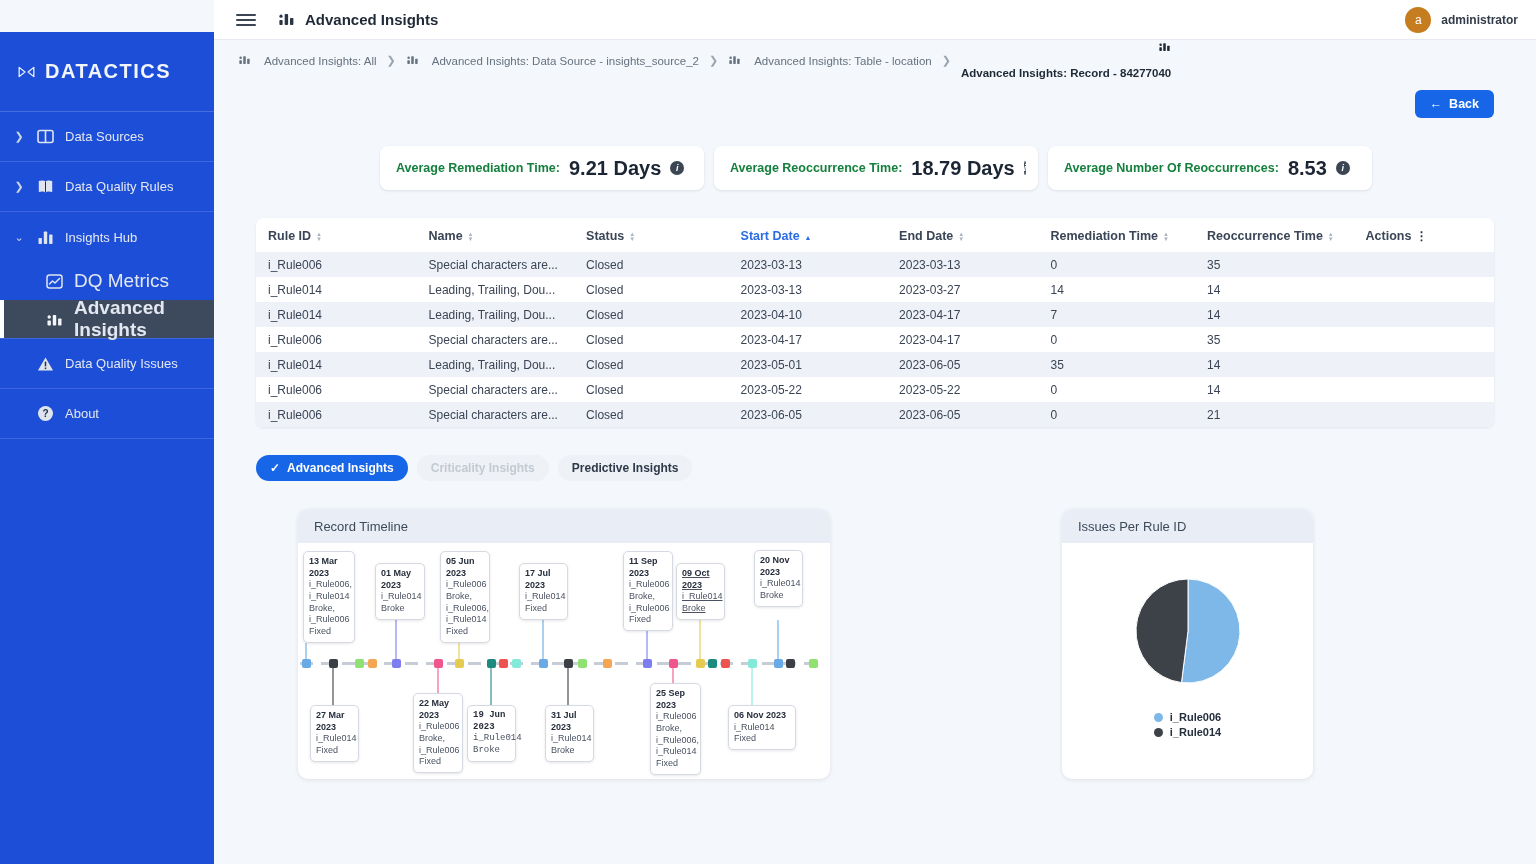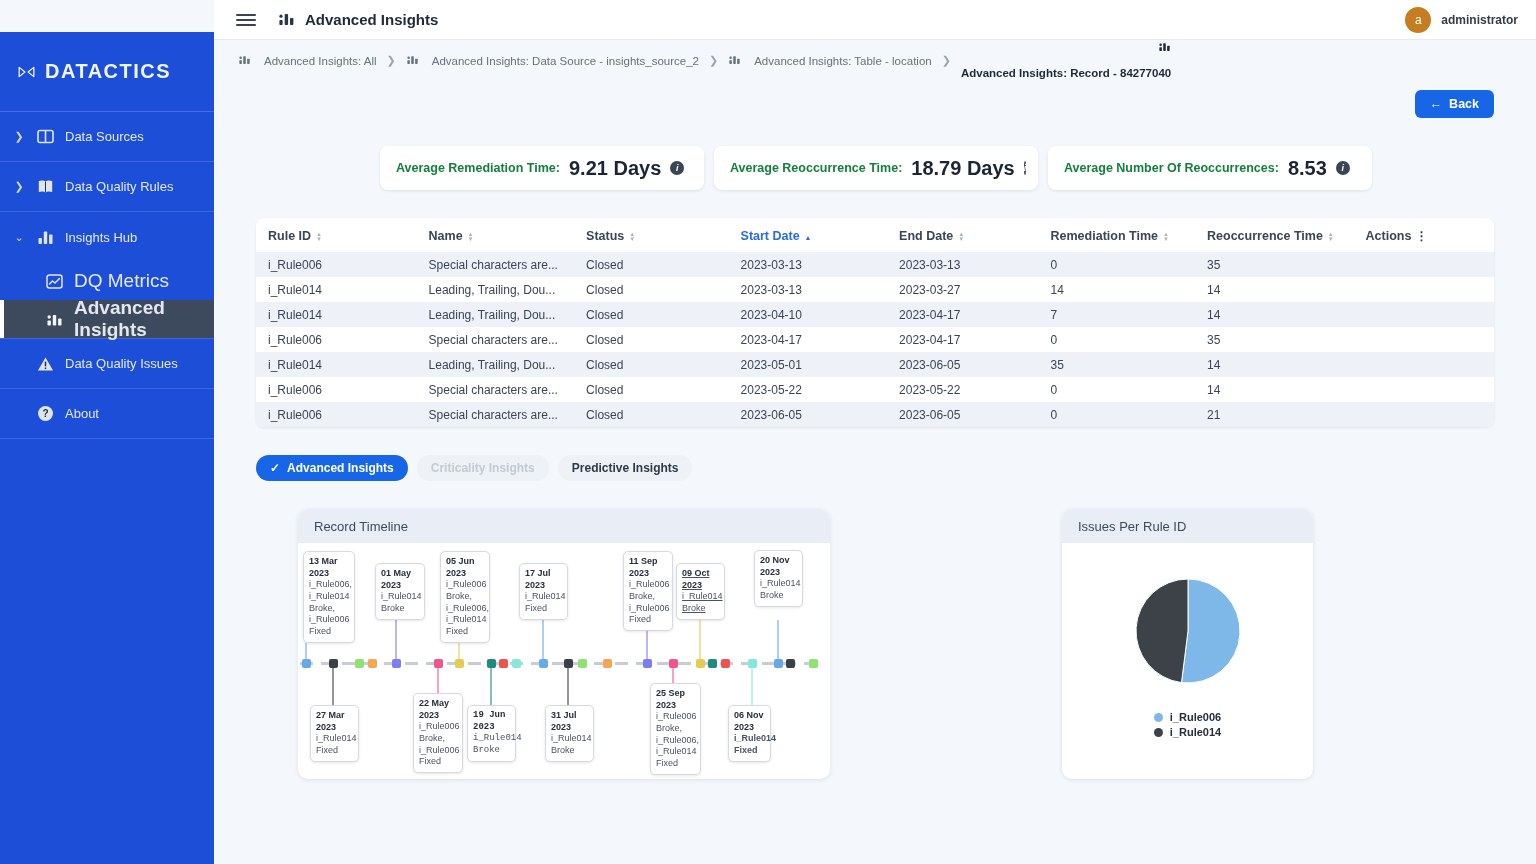--- a/index.html
+++ b/index.html
@@ -400,21 +400,21 @@
               <div class="tl-box" style="left: 142px; top: 8px; width: 50px;"><b>05 Jun 2023</b><span>i_Rule006 Broke, i_Rule006, i_Rule014 Fixed</span></div>
               <div class="tl-box" style="left: 221px; top: 20px; width: 49px;"><b>17 Jul 2023</b><span>i_Rule014 Fixed</span></div>
               <div class="tl-box" style="left: 325px; top: 8px; width: 50px;"><b>11 Sep 2023</b><span>i_Rule006 Broke, i_Rule006 Fixed</span></div>
               <div class="tl-box" style="left: 378px; top: 20px; width: 49px; text-decoration: underline;"><b>09 Oct 2023</b><span>i_Rule014 Broke</span></div>
               <div class="tl-box" style="left: 456px; top: 7px; width: 49px;"><b>20 Nov 2023</b><span>i_Rule014 Broke</span></div>
               <div class="tl-box" style="left: 12px; top: 162px; width: 49px;"><b>27 Mar 2023</b><span>i_Rule014 Fixed</span></div>
               <div class="tl-box" style="left: 115px; top: 150px; width: 50px;"><b>22 May 2023</b><span>i_Rule006 Broke, i_Rule006 Fixed</span></div>
               <div class="tl-box" style="left: 169px; top: 162px; width: 49px; font-family: Liberation Mono, monospace;"><b>19 Jun 2023</b><span>i_Rule014 Broke</span></div>
               <div class="tl-box" style="left: 247px; top: 162px; width: 49px;"><b>31 Jul 2023</b><span>i_Rule014 Broke</span></div>
               <div class="tl-box" style="left: 352px; top: 140px; width: 51px;"><b>25 Sep 2023</b><span>i_Rule006 Broke, i_Rule006, i_Rule014 Fixed</span></div>
-              <div class="tl-box" style="left: 430px; top: 162px; width: 43px; font-weight: bold;"><b>06 Nov 2023</b><span>i_Rule014 Fixed</span></div>
+              <div class="tl-box" style="left: 430px; top: 162px; width: 68px;"><b>06 Nov 2023</b><span>i_Rule014 Fixed</span></div>
               <div class="tl-conn" style="left: 7px; background: rgb(104, 170, 230); opacity: 0.55; top: 100px; height: 20px;"></div>
               <div class="tl-conn" style="left: 97px; background: rgb(125, 124, 240); opacity: 0.55; top: 77px; height: 43px;"></div>
               <div class="tl-conn" style="left: 160px; background: rgb(229, 203, 79); opacity: 0.55; top: 100px; height: 20px;"></div>
               <div class="tl-conn" style="left: 244px; background: rgb(104, 170, 230); opacity: 0.55; top: 77px; height: 43px;"></div>
               <div class="tl-conn" style="left: 348px; background: rgb(125, 124, 240); opacity: 0.55; top: 88px; height: 32px;"></div>
               <div class="tl-conn" style="left: 401px; background: rgb(229, 203, 79); opacity: 0.55; top: 77px; height: 43px;"></div>
               <div class="tl-conn" style="left: 479px; background: rgb(104, 170, 230); opacity: 0.55; top: 77px; height: 43px;"></div>
               <div class="tl-conn" style="left: 34px; background: rgb(59, 64, 70); opacity: 0.55; top: 122px; height: 40px;"></div>
               <div class="tl-conn" style="left: 139px; background: rgb(240, 85, 140); opacity: 0.55; top: 122px; height: 28px;"></div>
               <div class="tl-conn" style="left: 192px; background: rgb(29, 138, 128); opacity: 0.55; top: 122px; height: 40px;"></div>

